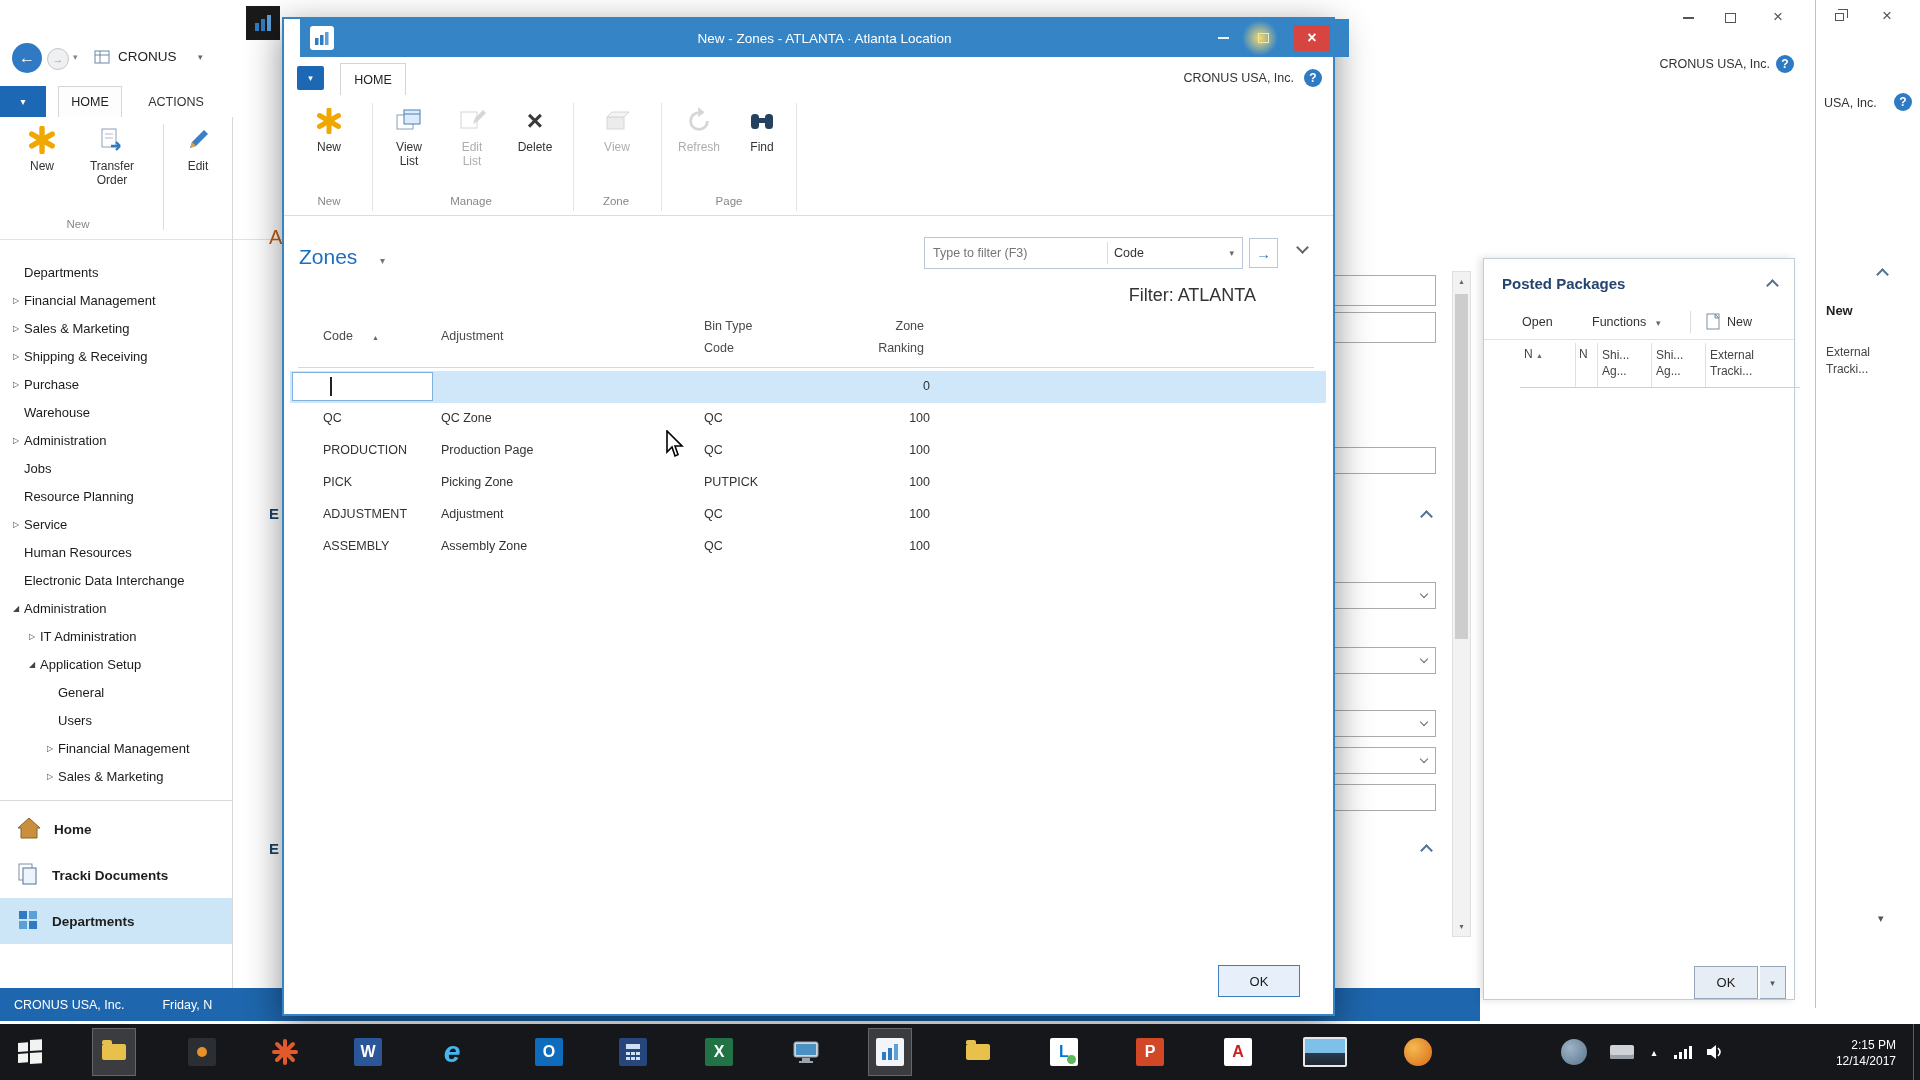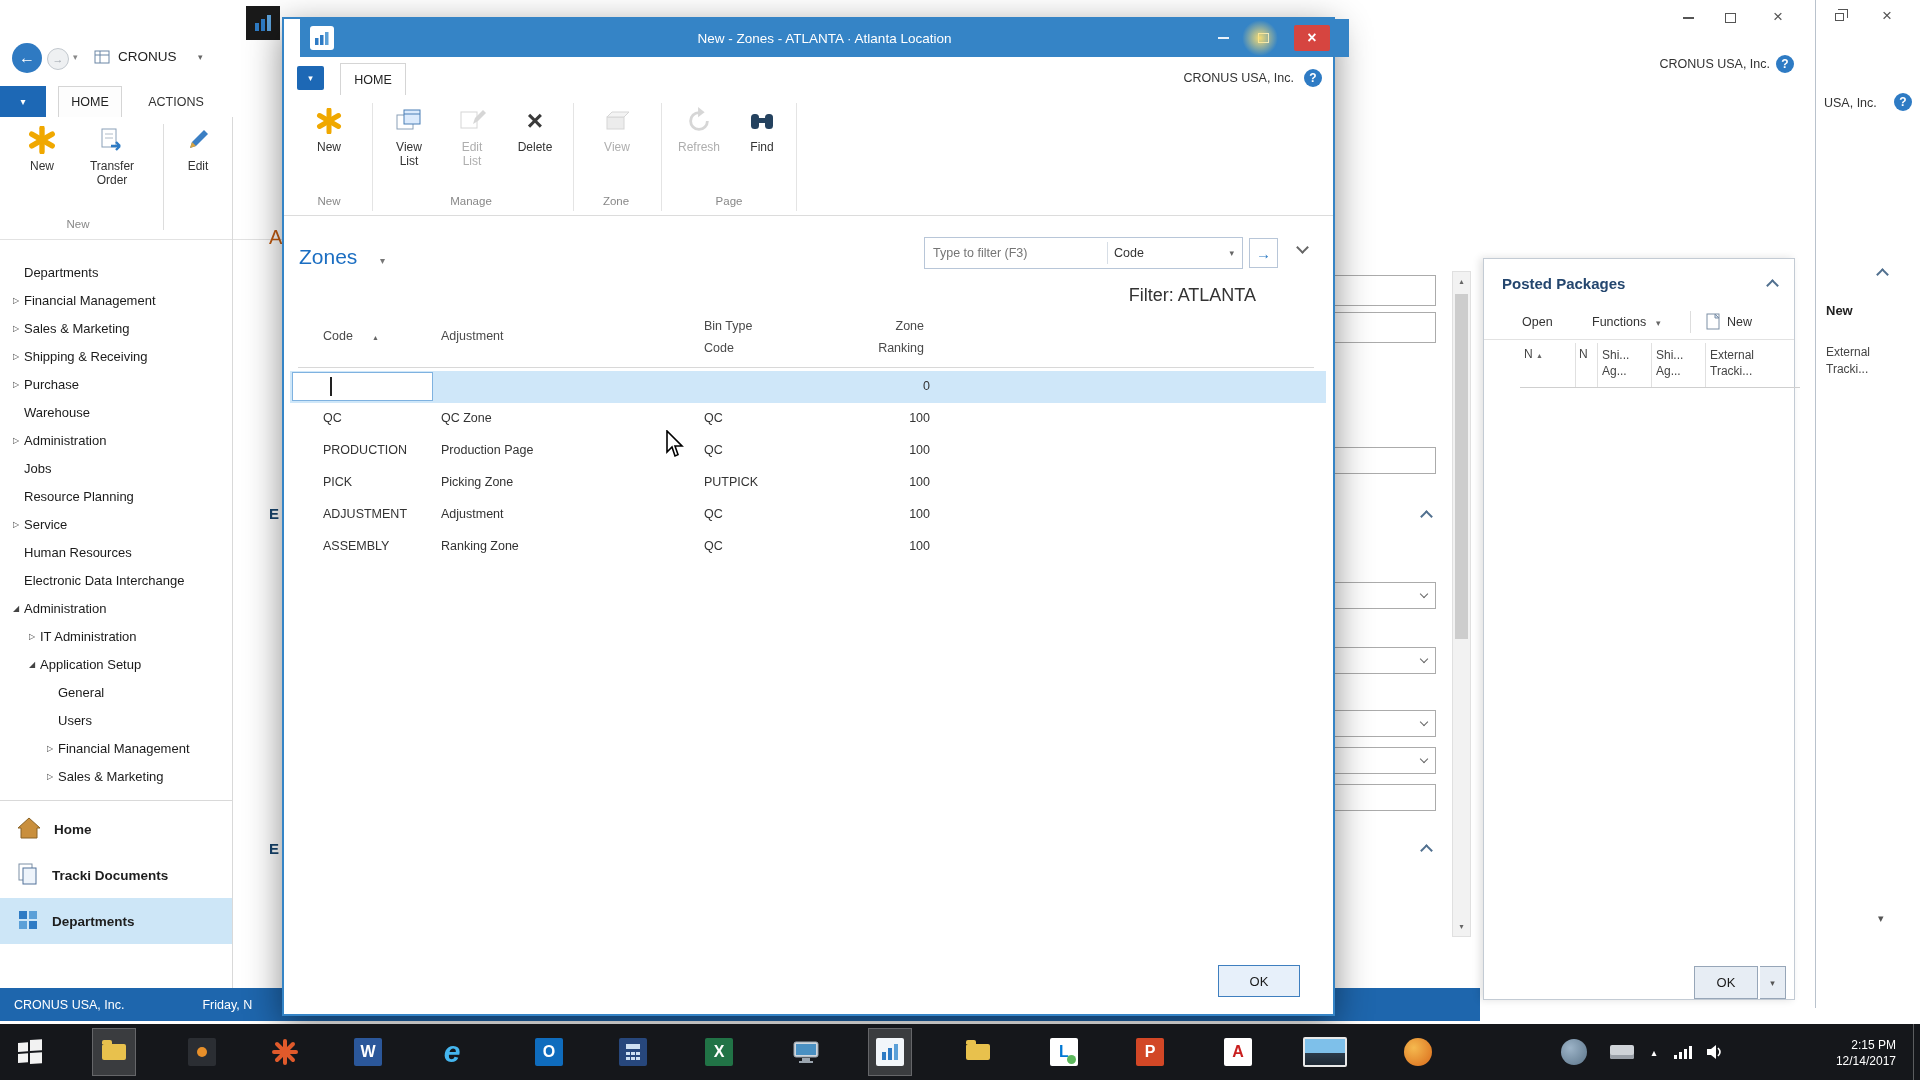--- a/index.html
+++ b/index.html
@@ -237,21 +237,21 @@
             <rect x="13" y="3" width="8" height="8" fill="#5ba0d8"></rect>
             <rect x="3" y="13" width="8" height="8" fill="#5ba0d8"></rect>
             <rect x="13" y="13" width="8" height="8" fill="#2e7bc4"></rect>
           </svg></span>
       <span>Departments</span>
     </div>
   </div>
 
   <div class="abs" style="left:0;top:988px;width:1480px;height:33px;background:#1e66ad;color:#fff;font-size:12.5px;display:flex;align-items:center">
     <span style="margin-left:14px">CRONUS USA, Inc.</span>
-    <span style="margin-left:78px">Friday, N</span>
+    <span style="margin-left:38px">Friday, N</span>
   </div>
 
   <div class="abs" style="left:1676px;top:8px;width:24px;height:20px;display:flex;align-items:center;justify-content:center">
       <span class="g-min"></span>
     </div>
   <div class="abs" style="left:1718px;top:8px;width:24px;height:20px;display:flex;align-items:center;justify-content:center">
       <span class="g-max"></span>
     </div>
   <div class="abs" style="left:1764px;top:5px;width:28px;height:24px;display:flex;align-items:center;justify-content:center;color:#555;font-size:17px">
       <span>×</span>
@@ -514,21 +514,21 @@
       <span class="c-rank">100</span>
     </div>
     <div class="trow" style="top:480px">
       <span class="c-code">ADJUSTMENT</span>
       <span class="c-desc">Adjustment</span>
       <span class="c-bin">QC</span>
       <span class="c-rank">100</span>
     </div>
     <div class="trow" style="top:512px">
       <span class="c-code">ASSEMBLY</span>
-      <span class="c-desc">Ranking Zone</span>
+      <span class="c-desc">Assembly Zone</span>
       <span class="c-bin">QC</span>
       <span class="c-rank">100</span>
     </div>
 
     <div class="abs" style="left:934px;top:946px;width:82px;height:32px;background:#e7f0fa;border:1px solid #3f7fbf;display:flex;align-items:center;justify-content:center;font-size:13px;color:#1a1a1a">
       <span>OK</span>
     </div>
   </div>
 
   <div id="taskbar"></div>

